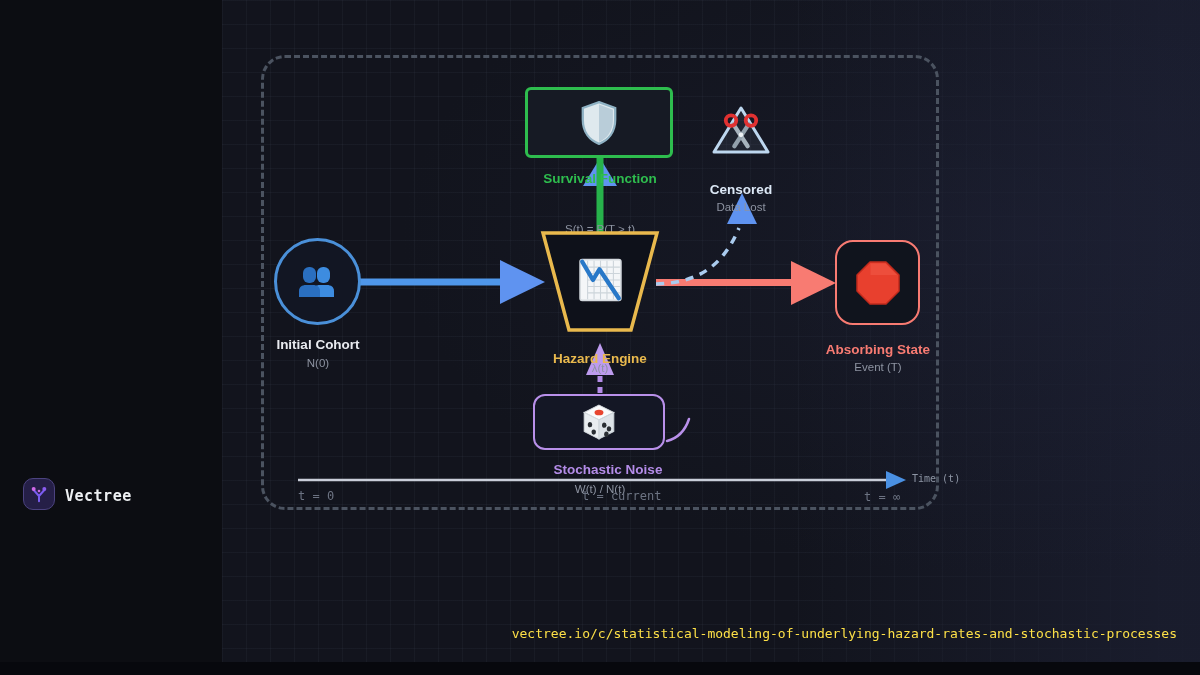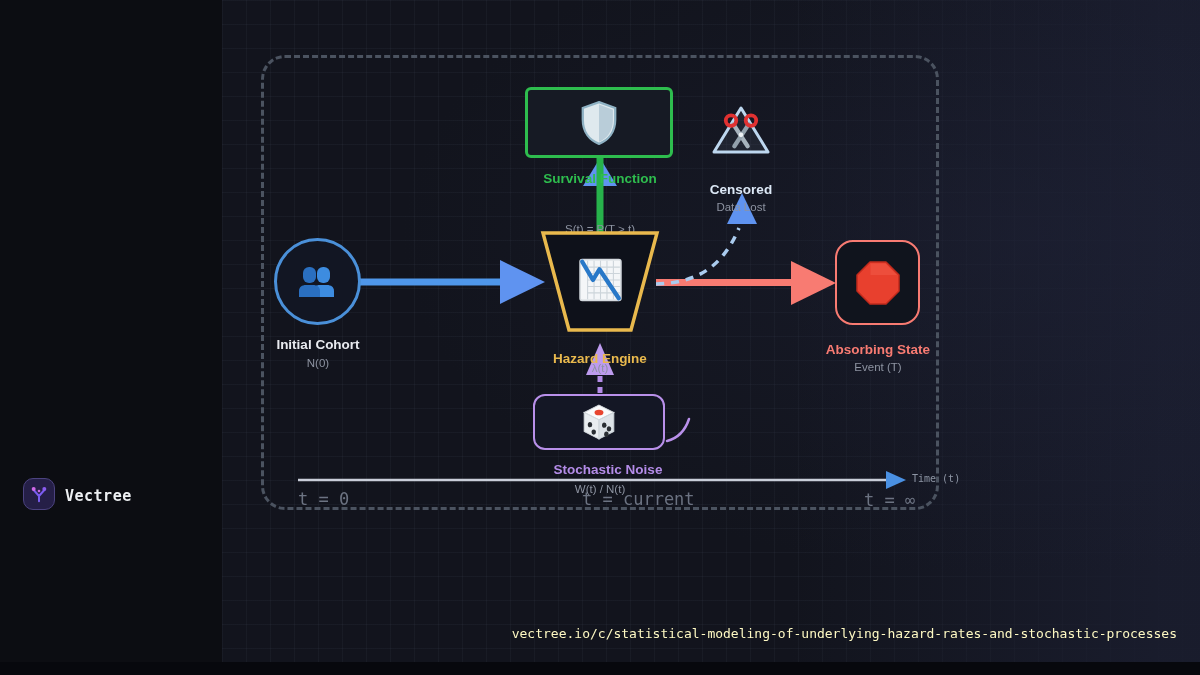--- a/index.html
+++ b/index.html
@@ -45,36 +45,36 @@
   .censor-tri-pos { position:absolute; left:710px; top:104px; }
   .censor-scissors-pos { position:absolute; left:722px; top:111px; }
 
   
   .nlabel { position:absolute; transform:translateX(-50%); white-space:nowrap;
     font-size:13.5px; font-weight:bold; }
   .nsub { position:absolute; transform:translateX(-50%); white-space:nowrap;
     font-size:11.5px; color:#8d93a1; }
 
   .tl-text { position:absolute; font-family:"DejaVu Sans Mono", monospace;
-    font-size:17px; color:#6c7382; white-space:nowrap; }
+    font-size:12px; color:#6c7382; white-space:nowrap; }
   .tl-axis { position:absolute; font-family:"DejaVu Sans Mono", monospace;
     font-size:10px; color:#8d95a4; white-space:nowrap; }
 
   
   .logo-badge { position:absolute; left:23px; top:478px; width:32px; height:32px;
     background:#251f47; border:1.5px solid #4c4380; border-radius:10px;
     display:flex; align-items:center; justify-content:center; }
   .brand-name { position:absolute; left:65px; top:487px;
     font-family:"DejaVu Sans Mono", monospace; font-weight:bold; font-size:15px;
     color:#edeff2; letter-spacing:0.5px; }
   .hero-title { position:absolute; left:25px; top:516px; width:468px;
     font-family:"DejaVu Sans Mono", monospace; font-weight:bold; font-size:35px;
     line-height:32.5px; letter-spacing:-0.5px; color:#f2f3f6; }
   .hero-url { position:absolute; right:23px; top:626px;
-    font-family:"DejaVu Sans Mono", monospace; font-size:13px; color:#fef9c3;
+    font-family:"DejaVu Sans Mono", monospace; font-size:13px; color:#fde047;
     white-space:nowrap; }
 </style>
 </head>
 <body>
 
 <div class="stage">
 
   <div class="grid-region"></div>
   <div class="grid-fade"></div>
 

